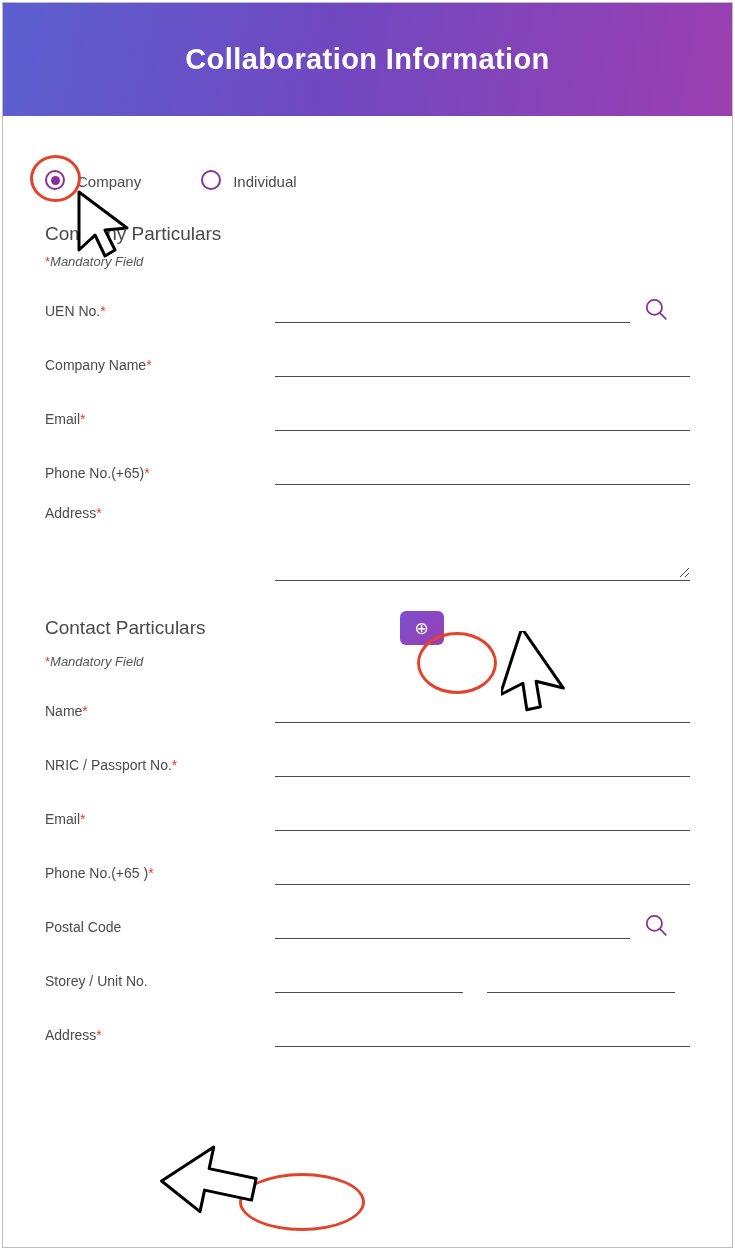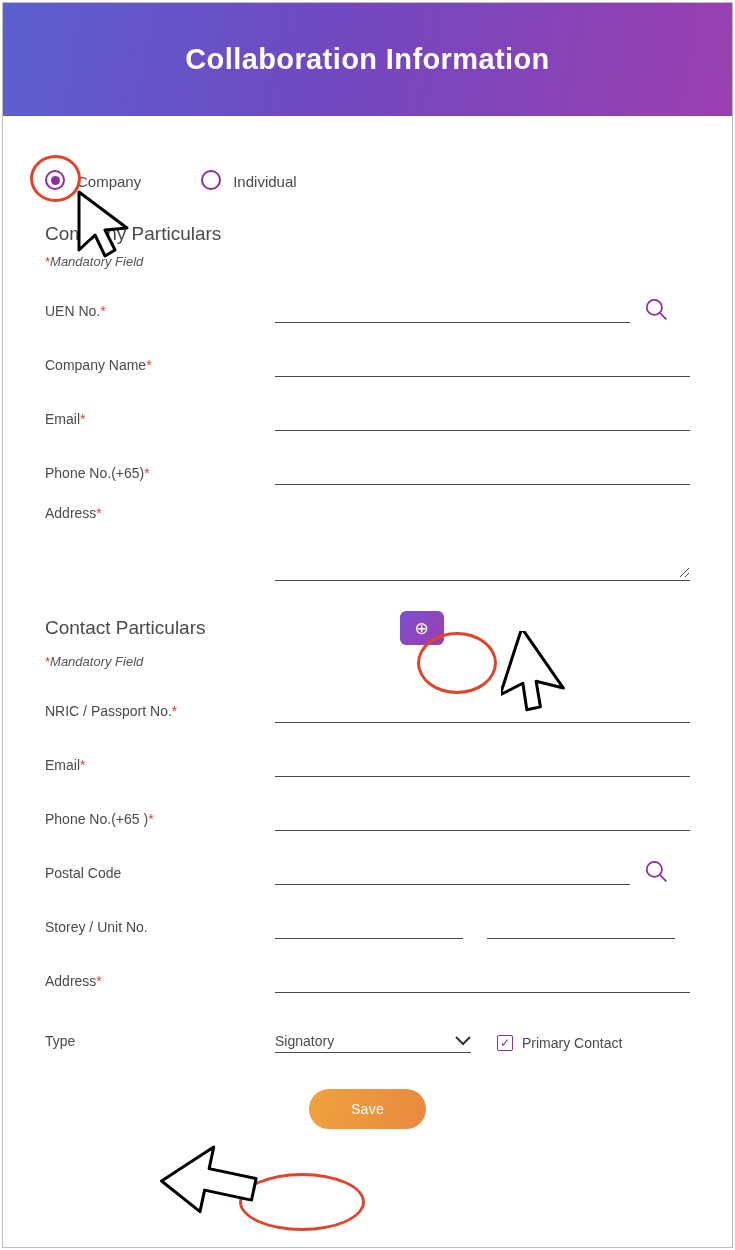--- a/index.html
+++ b/index.html
@@ -270,20 +270,24 @@
           </svg>
       </div>
     </div>
 
     <div class="contact-head">
       <div class="section-title">Contact Particulars</div>
       <button class="add-btn">⊕</button>
     </div>
     <div class="mandatory"><span class="star">*</span><em>Mandatory Field</em></div>
 
+    <div class="field-row">
+      <div class="field-label"><span>Name</span><span class="star">*</span></div>
+      <div class="underline"></div>
+    </div>
 
     <div class="field-row">
       <div class="field-label"><span>NRIC / Passport No.</span><span class="star">*</span></div>
       <div class="underline"></div>
     </div>
 
     <div class="field-row">
       <div class="field-label"><span>Email</span><span class="star">*</span></div>
       <div class="underline"></div>
     </div>
@@ -309,36 +313,22 @@
       <div class="underline small"></div>
       <div class="split-gap"></div>
       <div class="underline small"></div>
     </div>
 
     <div class="field-row">
       <div class="field-label"><span>Address</span><span class="star">*</span></div>
       <div class="underline"></div>
     </div>
 
-    <div class="type-row">
-      <div class="field-label">Type</div>
-      <div class="select-wrap">
-        <span class="select-value">Signatory</span>
-        <svg class="chev" viewBox="0 0 16 10">
-            <polyline points="1,1 8,8 15,1" fill="none" stroke="#333" stroke-width="2"></polyline>
-          </svg>
-      </div>
-      <div class="checkbox-wrap">
-        <span class="checkbox">✓</span>
-        <span class="checkbox-label">Primary Contact</span>
-      </div>
-    </div>
 
     <div class="buttons">
-      <button class="btn btn-save">Save</button>
     </div>
 
   </div>
 
   <div class="annot ellipse" style="left:27px; top:152px; width:51px; height:47px;"></div>
   <div class="annot ellipse" style="left:414px; top:629px; width:80px; height:62px;"></div>
   <div class="annot ellipse" style="left:236px; top:1170px; width:126px; height:58px;"></div>
 
   <svg class="cursor-svg" style="left:70px; top:185px;" width="72" height="72" viewBox="0 0 72 72">
     <polygon points="6,4 6,62 22,47 32,68 42,62 32,42 54,40" fill="#ffffff" stroke="#000000" stroke-width="3" stroke-linejoin="round"></polygon>

